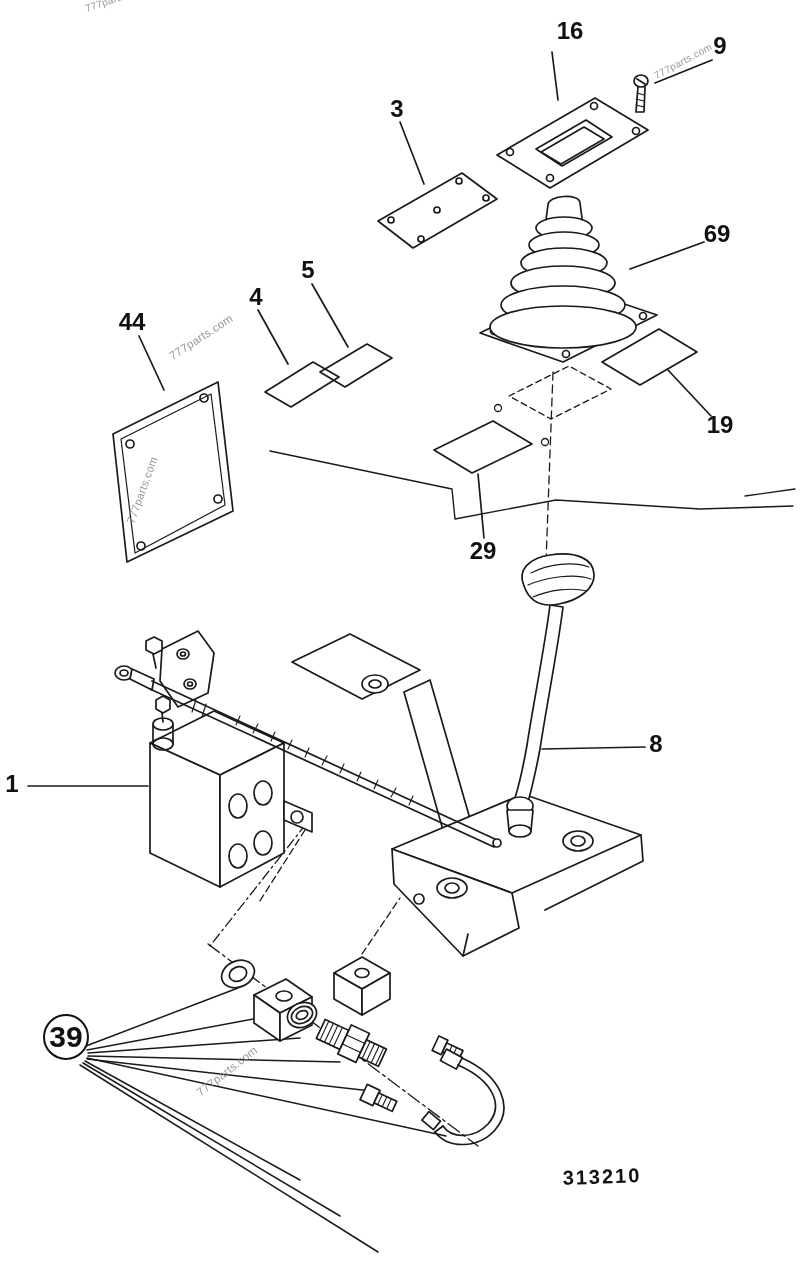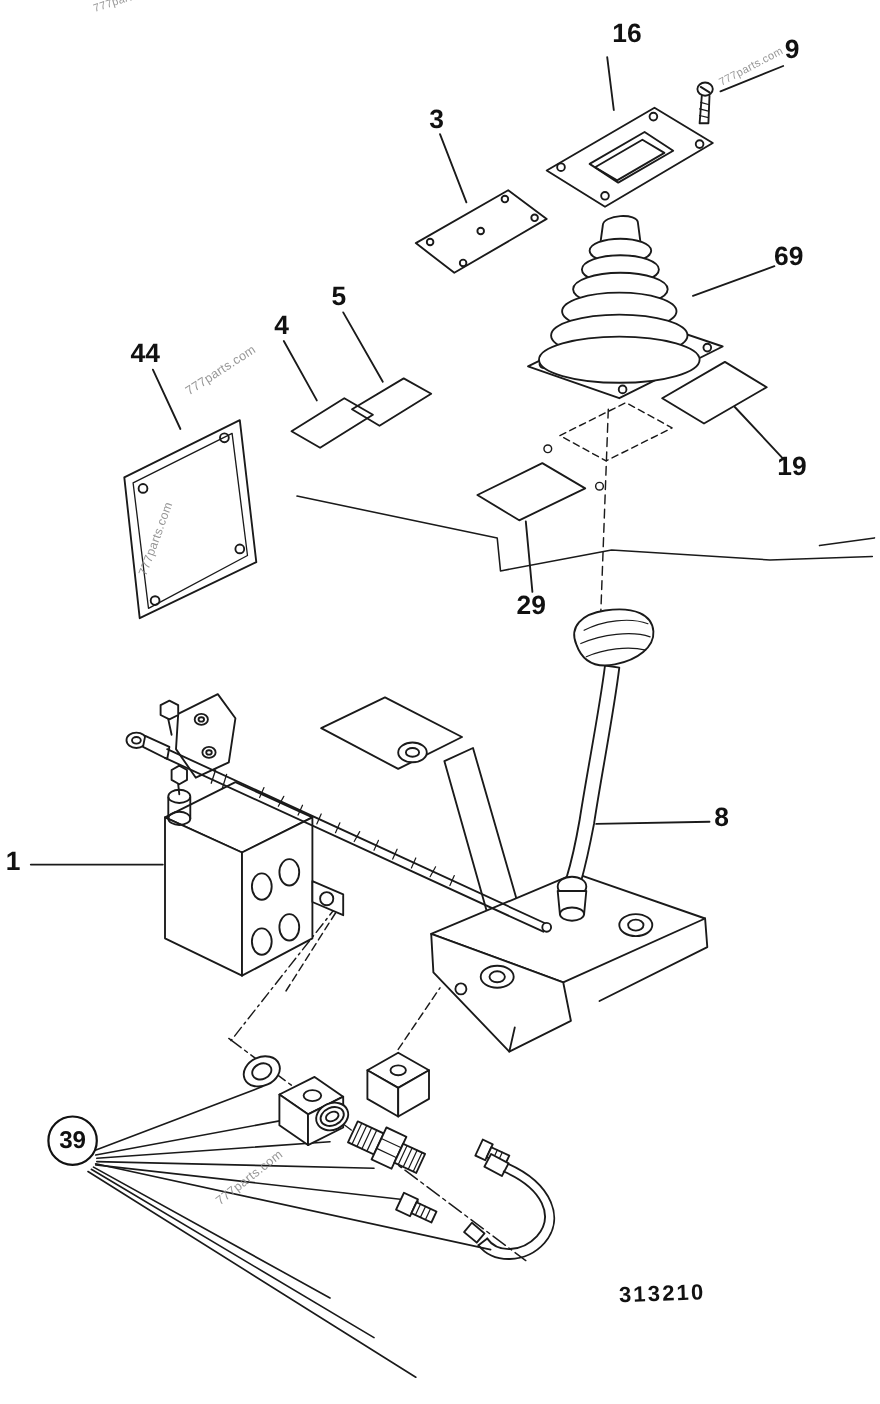--- a/index.html
+++ b/index.html
@@ -3,21 +3,21 @@
 <meta charset="utf-8">
 <style>
   *{box-sizing:border-box}
   body{margin:0;background:#fff}
   .page{position:relative;width:800px;height:1276px;background:#fff;overflow:hidden;
         font-family:"Liberation Sans",sans-serif;color:#111}
   .artwork{position:absolute;left:0;top:0}
   .callout{position:absolute;transform:translate(-50%,-50%);
            font-weight:bold;font-size:24px;line-height:1;color:#111;white-space:nowrap}
   .callout.circled{width:46px;height:46px;border:2.6px solid #111;border-radius:50%;
-                   display:flex;align-items:center;justify-content:center;font-size:22px;background:#fff}
+                   display:flex;align-items:center;justify-content:center;font-size:30px;background:#fff}
   .watermark{position:absolute;color:#8c8c8c;opacity:.9;white-space:nowrap;
              font-size:11px;letter-spacing:.3px}
   .drawing-number{position:absolute;left:602px;top:1177px;
                   transform:translate(-50%,-50%) rotate(-2deg);
                   font-weight:700;font-size:20px;letter-spacing:2px;color:#111}
 </style>
 </head>
 <body>
 
 <div class="page">

